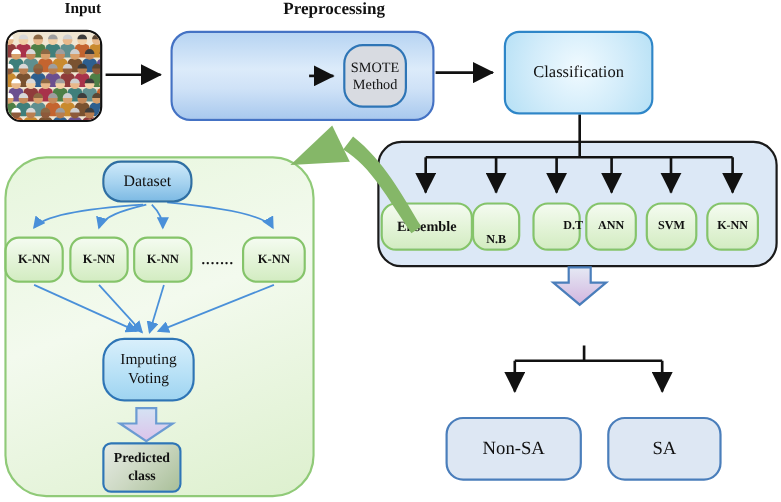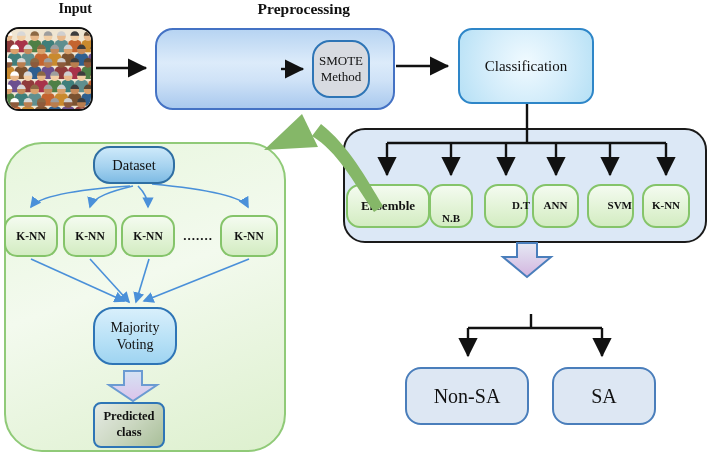--- a/index.html
+++ b/index.html
@@ -34,21 +34,21 @@
   }
   .green-box{
     background:linear-gradient(180deg,#f4fbf0 0%,#e2f3d6 55%,#d3ecc2 100%);
     border:2px solid #85c46a;border-radius:14px;font-weight:bold;font-size:11px;
   }
   .purple-out{
     left:477px;top:277px;width:108px;height:37px;border-radius:9px;
     border:2px solid #2e86c8;font-weight:bold;font-size:13.5px;
     background:linear-gradient(100deg,#8accef 0%,#c5e7f9 45%,#ecf8fe 100%);
   }
-  .blue-soft{background:#dde7f3;border:2px solid #4a7ebb;border-radius:16px;font-size:20px;}
+  .blue-soft{background:#dde7f3;border:2px solid #4a7ebb;border-radius:16px;font-size:17px;margin-top:12px;}
   .green-panel{
     left:4px;top:142px;width:282px;height:310px;border-radius:38px;
     border:2.5px solid #90ca78;
     background:linear-gradient(160deg,#e7f6dd 0%,#f3faee 45%,#ddf0ce 100%);
     z-index:1;
   }
   .dataset{
     left:93px;top:146px;width:82px;height:38px;border-radius:17px;
     border:2.5px solid #2f6fa3;font-size:14.5px;
     background:linear-gradient(180deg,#cde9fa 0%,#a5d2ef 55%,#7fbbe4 100%);
@@ -286,21 +286,21 @@
   </div>
   <div class="box green-box" style="left:429px;top:184px;width:44px;height:44px;justify-content:flex-end;">
     <span>N.B</span>
   </div>
   <div class="box green-box" style="left:484px;top:184px;width:44px;height:44px;padding-left:30px;">
     <span>D.T</span>
   </div>
   <div class="box green-box" style="left:532px;top:184px;width:47px;height:44px;">
     <span>ANN</span>
   </div>
-  <div class="box green-box" style="left:587px;top:184px;width:47px;height:44px;align-items:flex-end;">
+  <div class="box green-box" style="left:587px;top:184px;width:47px;height:44px;">
     <span>SVM</span>
   </div>
   <div class="box green-box" style="left:642px;top:184px;width:48px;height:44px;">
     <span>K-NN</span>
   </div>
 
   <div class="box blue-soft" style="left:405px;top:367px;width:124px;height:58px;">
     <span>Non-SA</span>
   </div>
   <div class="box blue-soft" style="left:552px;top:367px;width:104px;height:58px;">
@@ -319,21 +319,21 @@
   <div class="box green-box" style="left:121px;top:215px;width:54px;height:42px;font-size:11.5px;border-radius:13px;">
     <span>K-NN</span>
   </div>
   <div class="box dots">
     <span>.......</span>
   </div>
   <div class="box green-box" style="left:220px;top:215px;width:58px;height:42px;font-size:11.5px;border-radius:13px;">
     <span>K-NN</span>
   </div>
   <div class="box majority">
-    <span>Majority</span>
+    <span>Imputing</span>
     <span>Voting</span>
   </div>
   <div class="box predicted">
     <span>Predicted</span>
     <span>class</span>
   </div>
 
   <svg class="toplayer" width="710" height="456" viewBox="0 0 710 456">
     <path d="M374,212 C352,180 338,152 312,136 L321,124 C349,146 366,178 383,206 Z" fill="#85b768"></path>
     <path d="M264,150 L302,114 L318,147 Z" fill="#85b768"></path>

